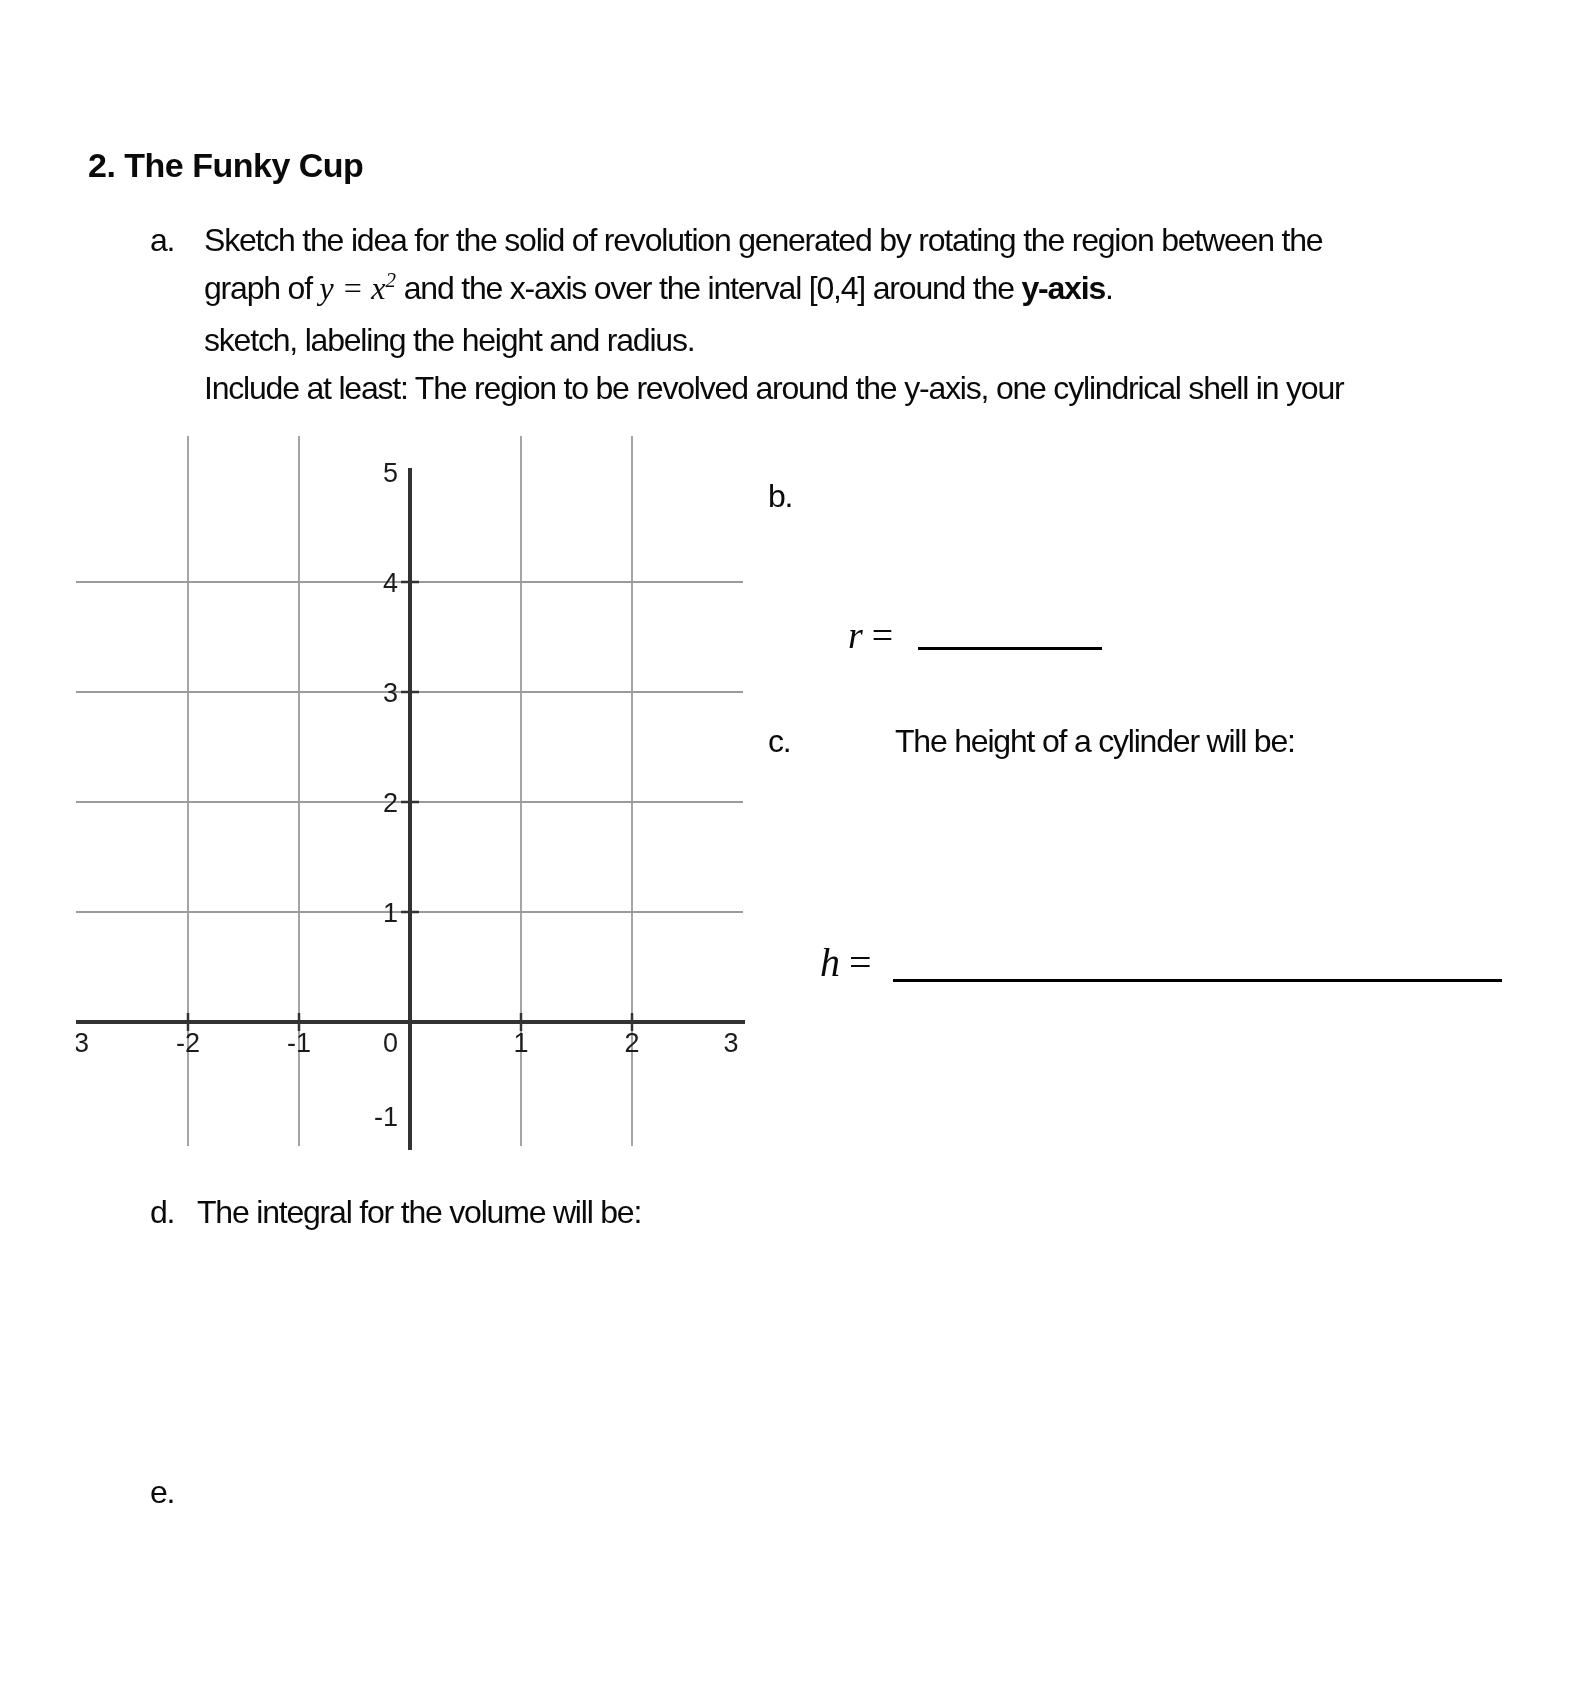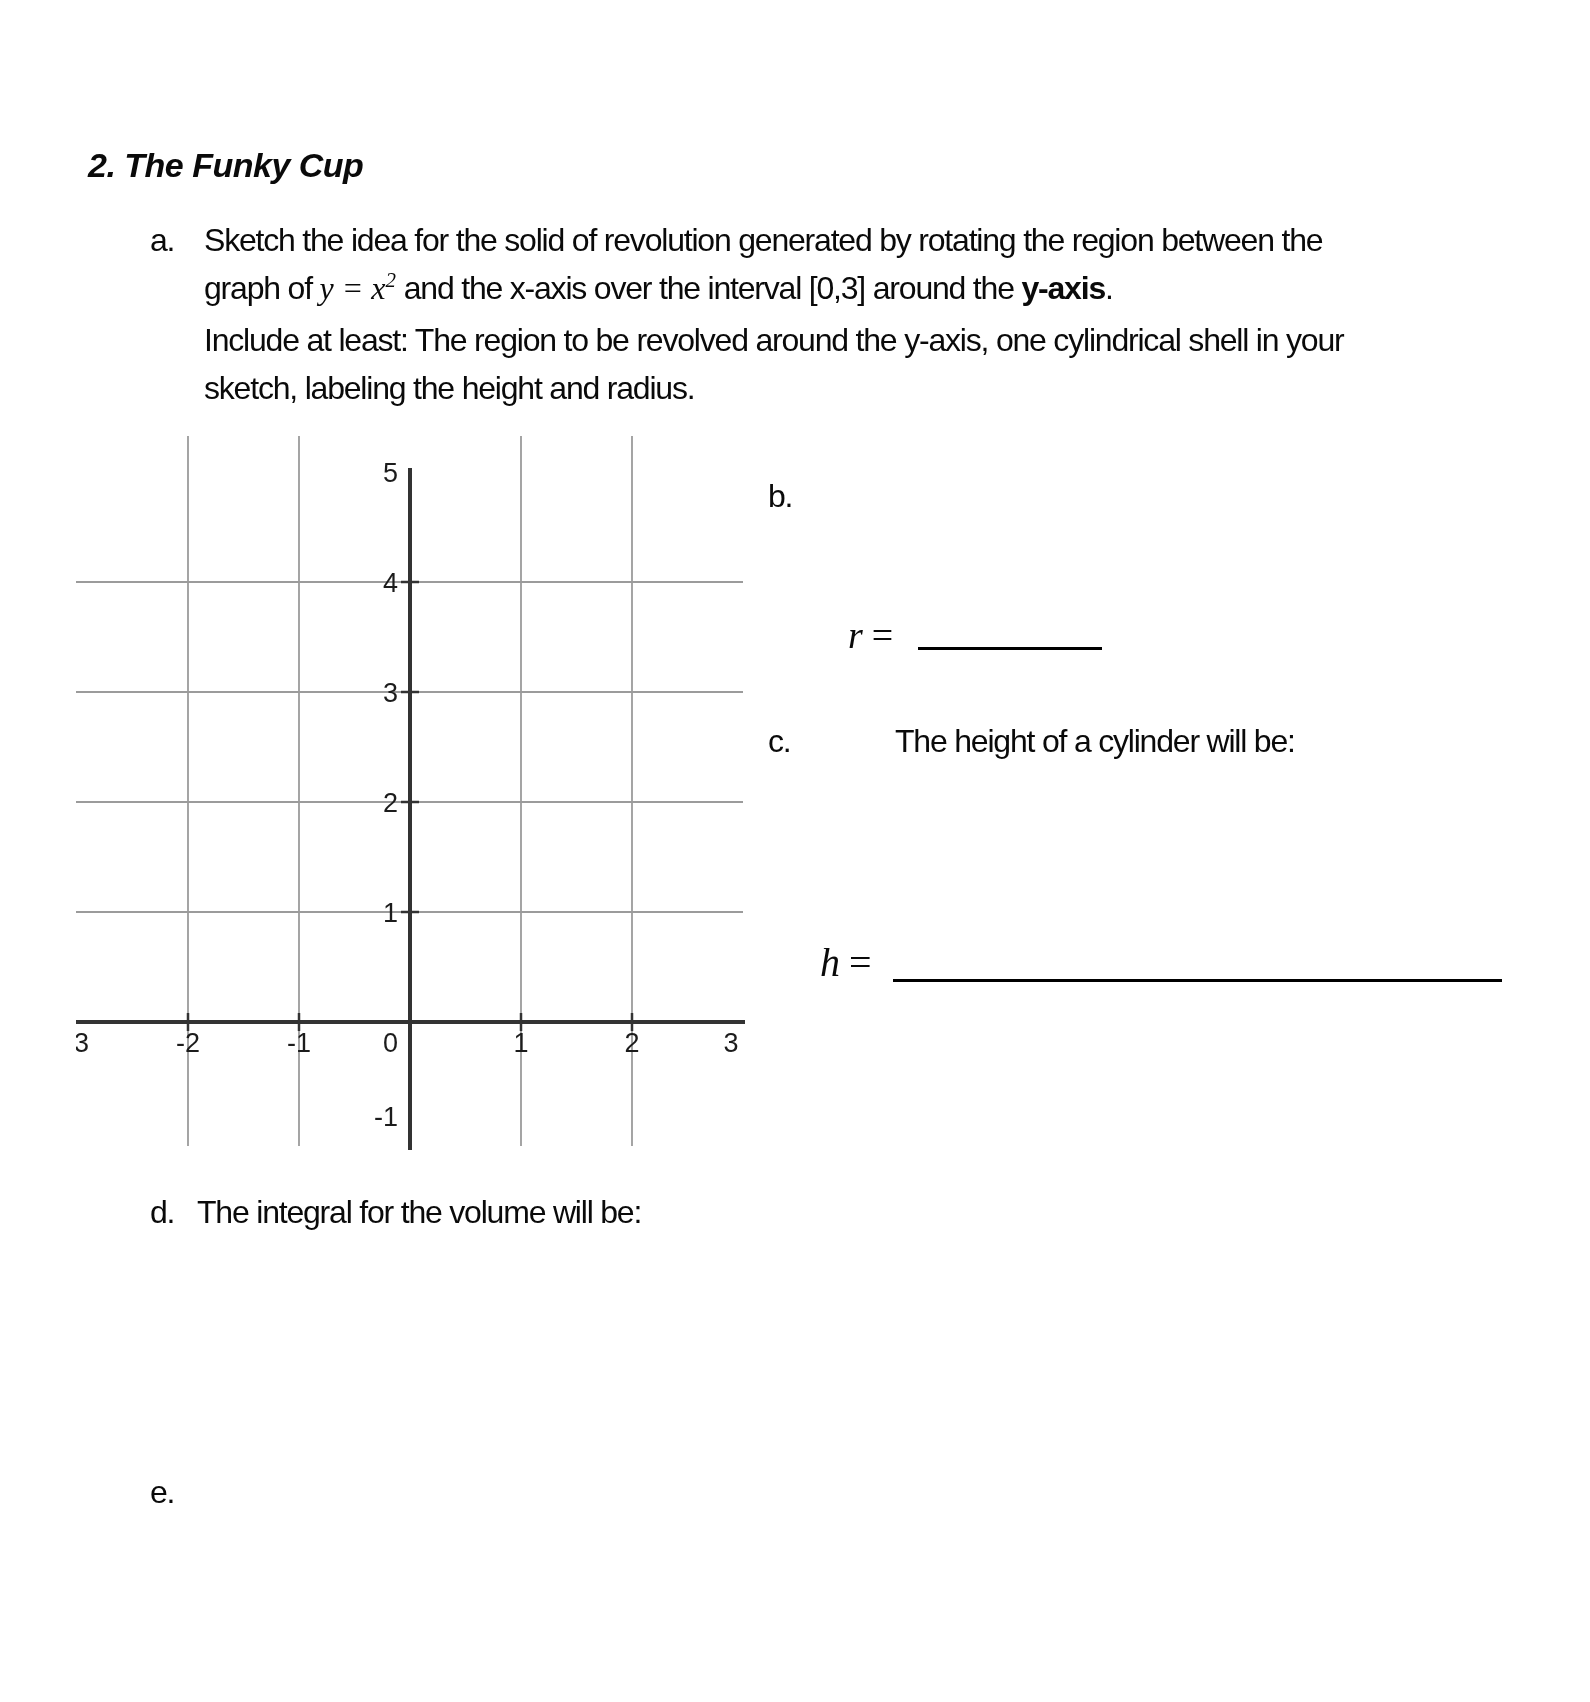--- a/index.html
+++ b/index.html
@@ -10,21 +10,20 @@
     background:#ffffff;
     font-family:"Liberation Sans", sans-serif;
     color:#0a0a0a;
     overflow:hidden;
   }
   .abs{position:absolute;}
   .title{
     left:88px; top:146px;
     font-size:34px; font-weight:bold; letter-spacing:-0.5px;
     white-space:nowrap;
-    font-style:italic;
   }
   .ws-text{
     font-size:32px; letter-spacing:-1.2px; line-height:48px; white-space:nowrap;
   }
   .para-a{ left:204px; top:216px; }
   .a-label{ left:150px; top:216px; }
   .b-label{ left:768px; top:472px; }
   .b-text{ left:853px; top:472px; }
   .c-label{ left:768px; top:717px; }
   .c-text{ left:895px; top:717px; }
@@ -58,23 +57,23 @@
 </head>
 <body>
 
 <div class="page">
 
   <div class="abs title">2. The Funky Cup</div>
 
   <div class="abs ws-text a-label">a.</div>
   <div class="abs ws-text para-a">
     <div>Sketch the idea for the solid of revolution generated by rotating the region between the</div>
-    <div><span>graph of </span><span class="inline-math">y</span><span class="inline-math"> = </span><span class="inline-math">x</span><span class="sup2">2</span><span> and the x-axis over the interval [0,3] around the </span><b>y-axis</b><span>.</span></div>
+    <div><span>graph of </span><span class="inline-math">y</span><span class="inline-math"> = </span><span class="inline-math">x</span><span class="sup2">2</span><span> and the x-axis over the interval [0,4] around the </span><b>y-axis</b><span>.</span></div>
+    <div>sketch, labeling the height and radius.</div>
     <div>Include at least: The region to be revolved around the y-axis, one cylindrical shell in your</div>
-    <div>sketch, labeling the height and radius.</div>
   </div>
 
   <div class="abs graph-wrap">
     <svg id="grid-svg" width="692" height="732" viewBox="0 0 692 732">
         <line x1="0" y1="154" x2="667" y2="154" stroke="#9b9b9b" stroke-width="1.8"></line>
         <line x1="0" y1="264" x2="667" y2="264" stroke="#9b9b9b" stroke-width="1.8"></line>
         <line x1="0" y1="374" x2="667" y2="374" stroke="#9b9b9b" stroke-width="1.8"></line>
         <line x1="0" y1="484" x2="667" y2="484" stroke="#9b9b9b" stroke-width="1.8"></line>
         <line x1="112" y1="8" x2="112" y2="718" stroke="#9b9b9b" stroke-width="1.8"></line>
         <line x1="223" y1="8" x2="223" y2="718" stroke="#9b9b9b" stroke-width="1.8"></line>

